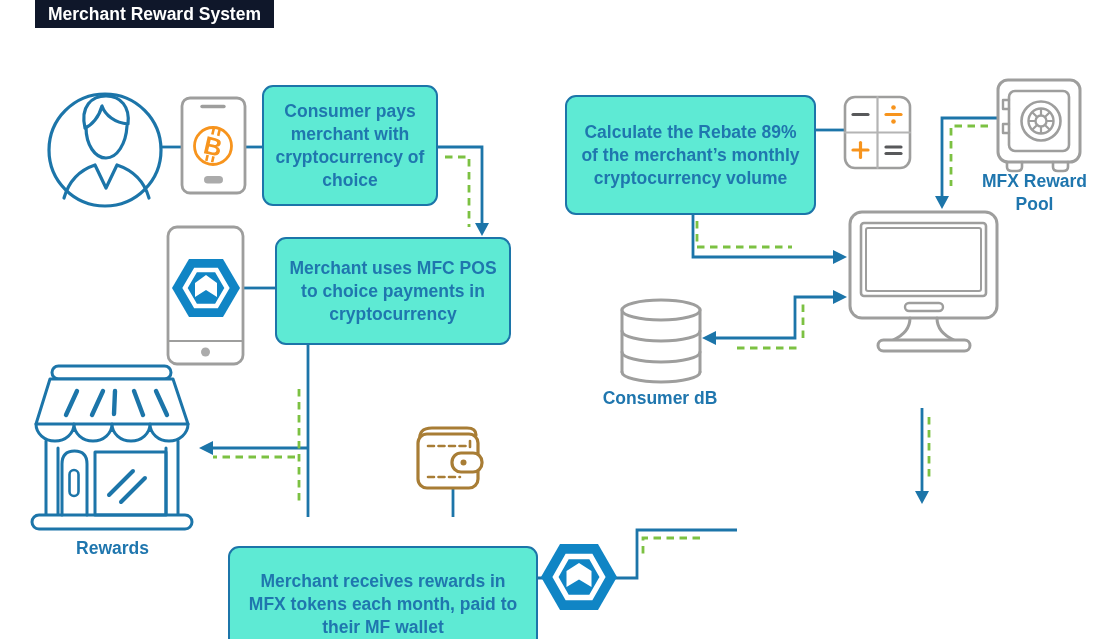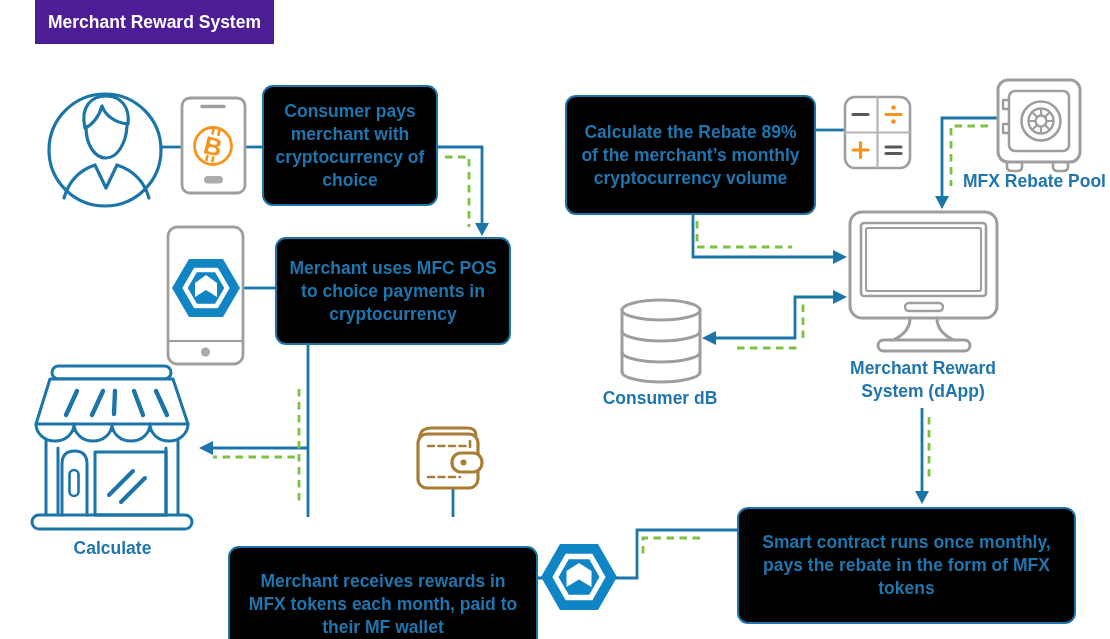--- a/index.html
+++ b/index.html
@@ -2,26 +2,26 @@
 <html><head>
 <meta charset="utf-8">
 <style>
   html,body{margin:0;padding:0;background:#fff;}
   .canvas{
     position:relative;width:1110px;height:639px;background:#fff;overflow:hidden;
     font-family:"Liberation Sans", sans-serif;
   }
   .title-badge{
     position:absolute;left:35px;top:0;height:28px;line-height:28px;
-    background:#4c1d95;color:#fff;font-size:17.5px;font-weight:600;
-    padding:8px 13px;white-space:nowrap;
+    background:#0f172a;color:#fff;font-size:17.5px;font-weight:600;
+    padding:0 13px;white-space:nowrap;
   }
   svg.layer{position:absolute;left:0;top:0;width:1110px;height:639px;}
   .dbox{
-    position:absolute;box-sizing:border-box;background:#000000;
+    position:absolute;box-sizing:border-box;background:#5eead4;
     border:2.6px solid #1C75A9;border-radius:11px;
     color:#1F76AE;font-size:17.5px;font-weight:600;line-height:23px;
     display:flex;align-items:center;justify-content:center;text-align:center;
     padding:6px 10px;
   }
   .dlabel{
     position:absolute;color:#1F76AE;font-size:17.5px;font-weight:600;
     line-height:23px;text-align:center;
   }
   .b-consumer{left:262px;top:85px;width:176px;height:121px;}
@@ -219,20 +219,18 @@
       <path d="M622,372 A39,10 0 0 0 700,372"></path>
     </g>
   </svg>
 
   <div class="title-badge">Merchant Reward System</div>
 
   <div class="dbox b-consumer">Consumer pays merchant with cryptocurrency of choice</div>
   <div class="dbox b-calc">Calculate the Rebate 89% of the merchant’s monthly cryptocurrency volume</div>
   <div class="dbox b-pos">Merchant uses MFC POS to choice payments in cryptocurrency</div>
   <div class="dbox b-receive">Merchant receives rewards in MFX tokens each month, paid to their MF wallet</div>
-  <div class="dbox b-smart">Smart contract runs once monthly, pays the rebate in the form of MFX tokens</div>
-
-  <div class="dlabel l-pool">MFX Rebate Pool</div>
-  <div class="dlabel l-mrs">Merchant Reward System (dApp)</div>
+
+  <div class="dlabel l-pool">MFX Reward Pool</div>
   <div class="dlabel l-db">Consumer dB</div>
-  <div class="dlabel l-merchant">Calculate</div>
+  <div class="dlabel l-merchant">Rewards</div>
 
 </div>
 
 </body></html>

